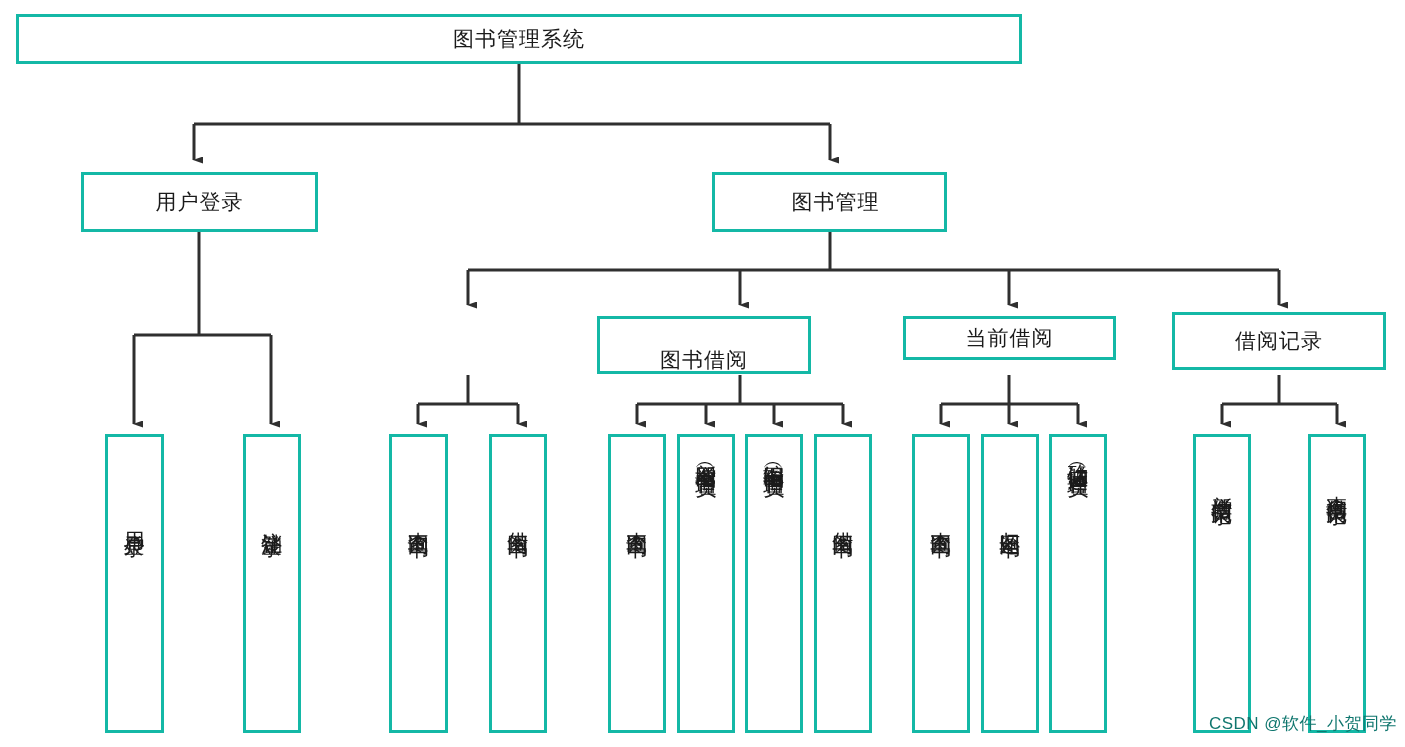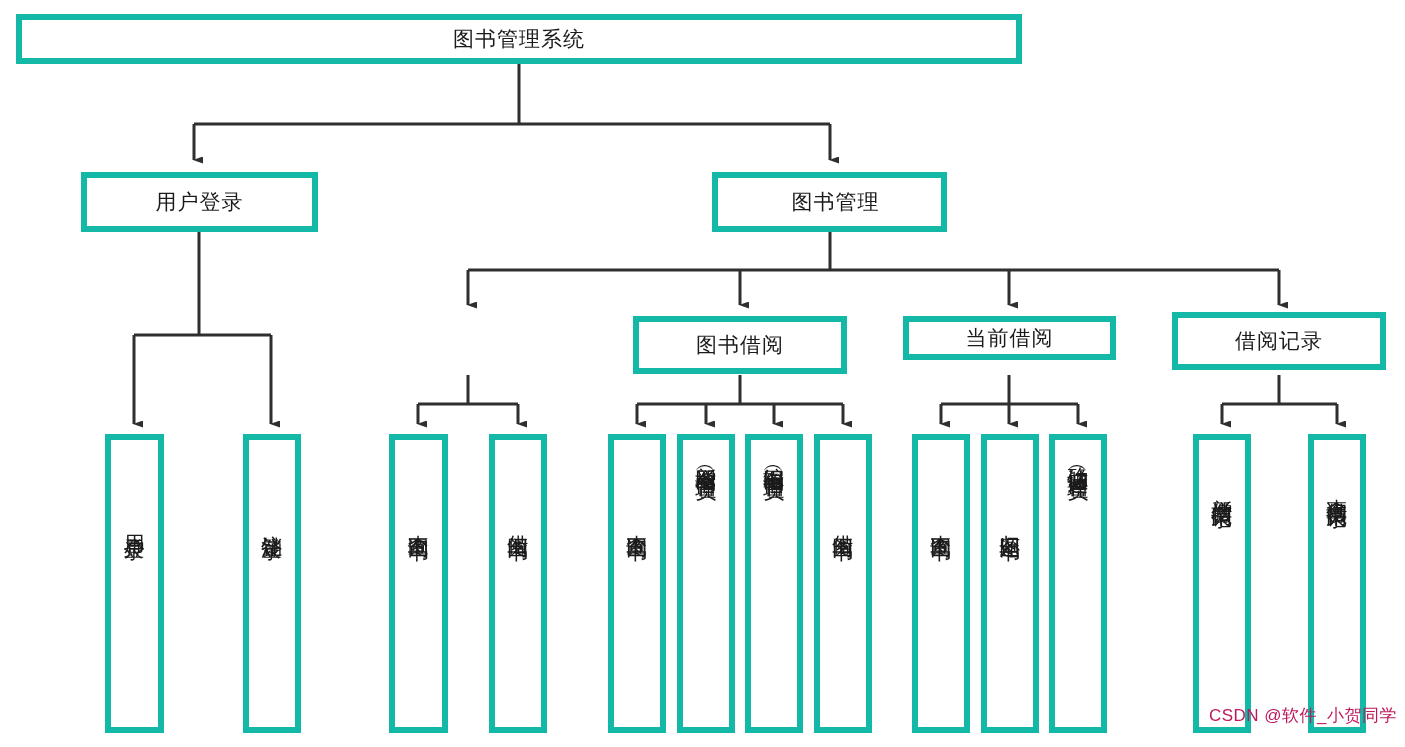--- a/index.html
+++ b/index.html
@@ -23,21 +23,21 @@
     left: 0;
     top: 0;
     width: 1405px;
     height: 747px;
     pointer-events: none;
   }
   .node {
     position: absolute;
     box-sizing: border-box;
     background: #ffffff;
-    border: 6px solid #14b8a6;
+    border: 3px solid #14b8a6;
     display: flex;
     align-items: center;
     justify-content: center;
     color: #1b1b1b;
   }
   .node.horizontal {
     font-size: 21px;
     letter-spacing: 1px;
     line-height: 1.1;
   }
@@ -59,23 +59,23 @@
   }
   .node.vertical.tall .vlabel {
     margin-top: 4px;
   }
   .node.vertical.semi .vlabel {
     margin-top: 36px;
   }
   #watermark {
     position: absolute;
     right: 8px;
-    bottom: 20px;
+    bottom: 12px;
     font-size: 17px;
-    color: #be185d;
+    color: #0f766e;
     letter-spacing: 0.5px;
     white-space: nowrap;
   }
 </style>
 </head>
 <body>
 
 <div id="diagram-root">
 
   <svg id="edges-layer" width="1405" height="747" viewBox="0 0 1405 747" xmlns="http://www.w3.org/2000/svg">
@@ -134,21 +134,21 @@
 
   <div class="node horizontal" style="left:81px; top:172px; width:237px; height:60px;">
     <span>用户登录</span>
   </div>
 
   <div class="node horizontal" style="left:712px; top:172px; width:235px; height:60px;padding-left:12px;">
     <span>图书管理</span>
   </div>
 
 
-  <div class="node horizontal" style="left:633px; top:316px; width:214px; height:58px;">
+  <div class="node horizontal" style="left:597px; top:316px; width:214px; height:58px;align-items:flex-end;">
     <span>图书借阅</span>
   </div>
 
   <div class="node horizontal" style="left:903px; top:316px; width:213px; height:44px;">
     <span>当前借阅</span>
   </div>
 
   <div class="node horizontal" style="left:1172px; top:312px; width:214px; height:58px;">
     <span>借阅记录</span>
   </div>

